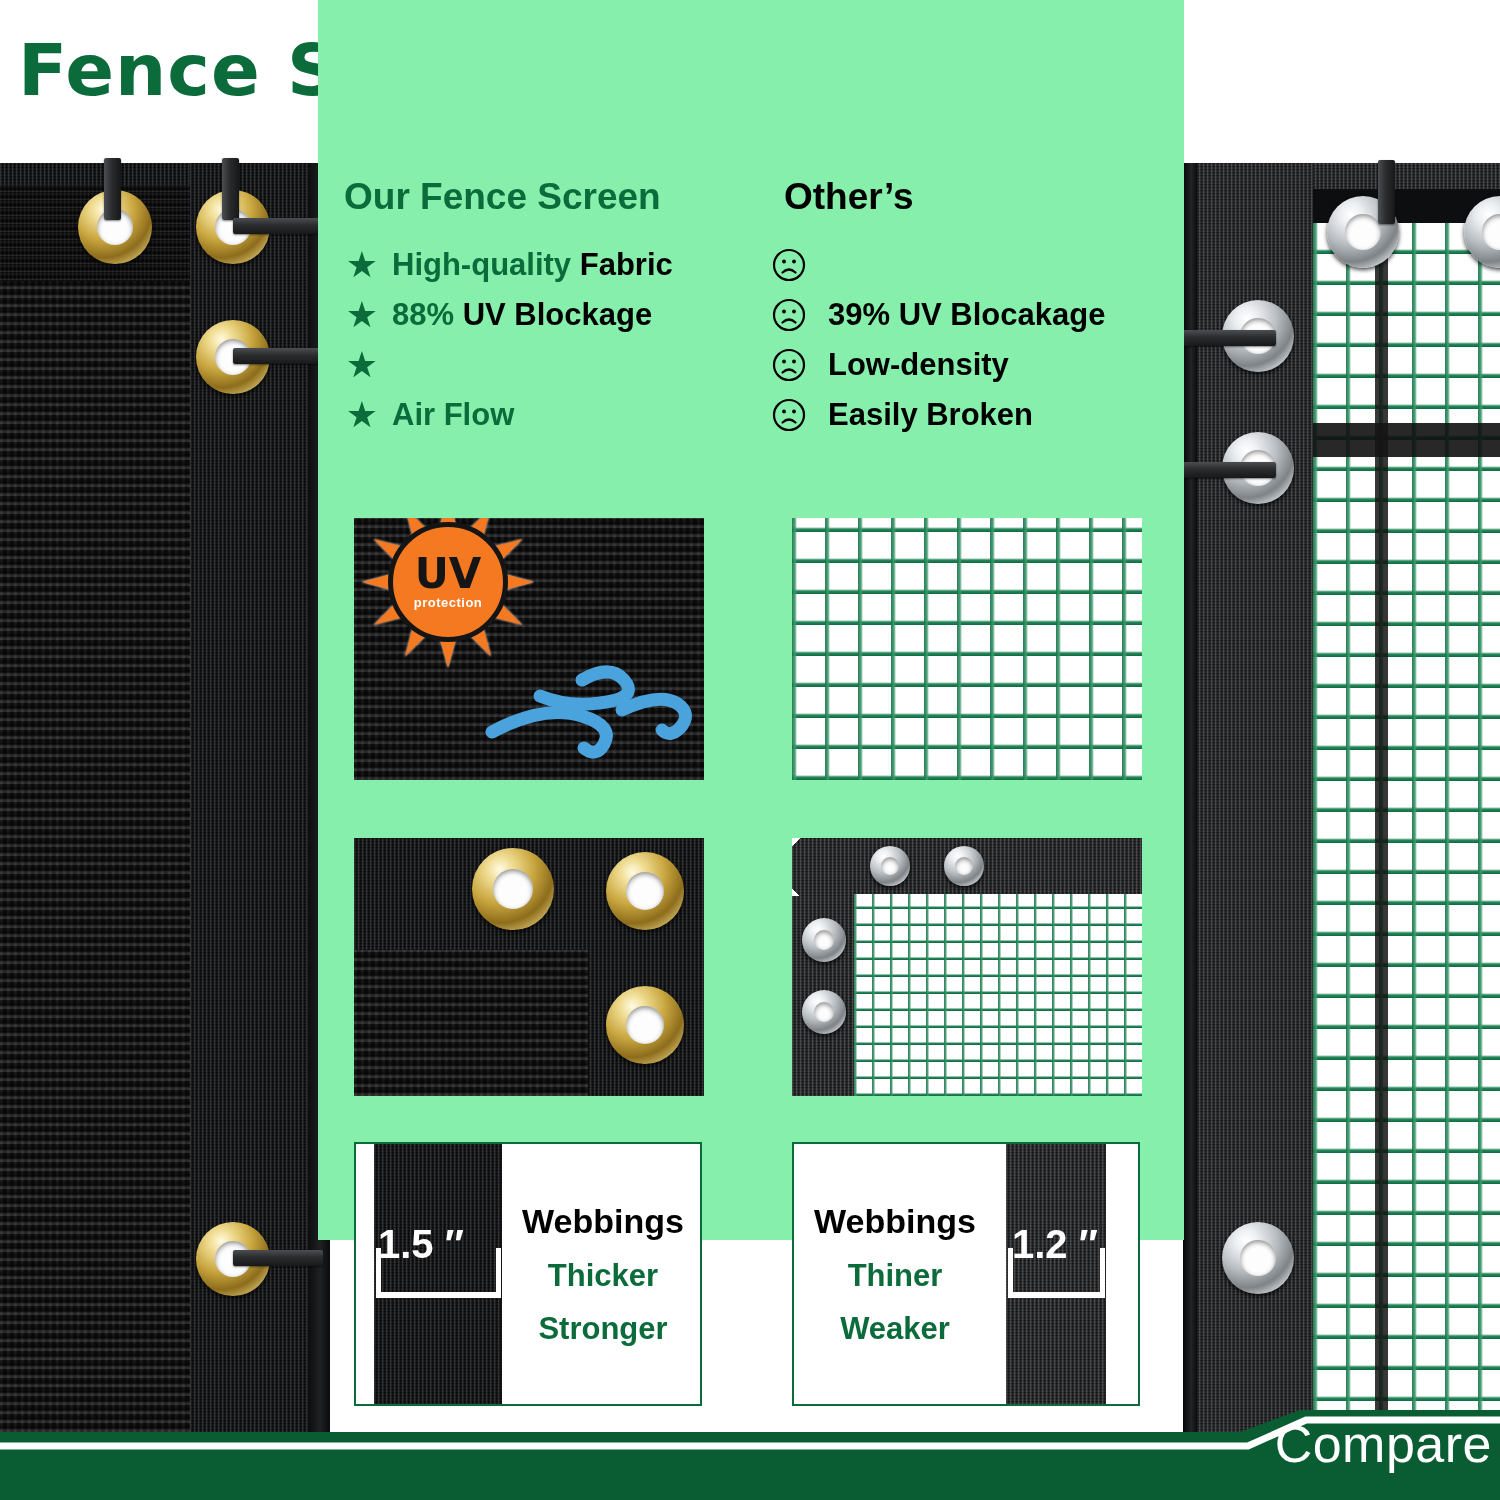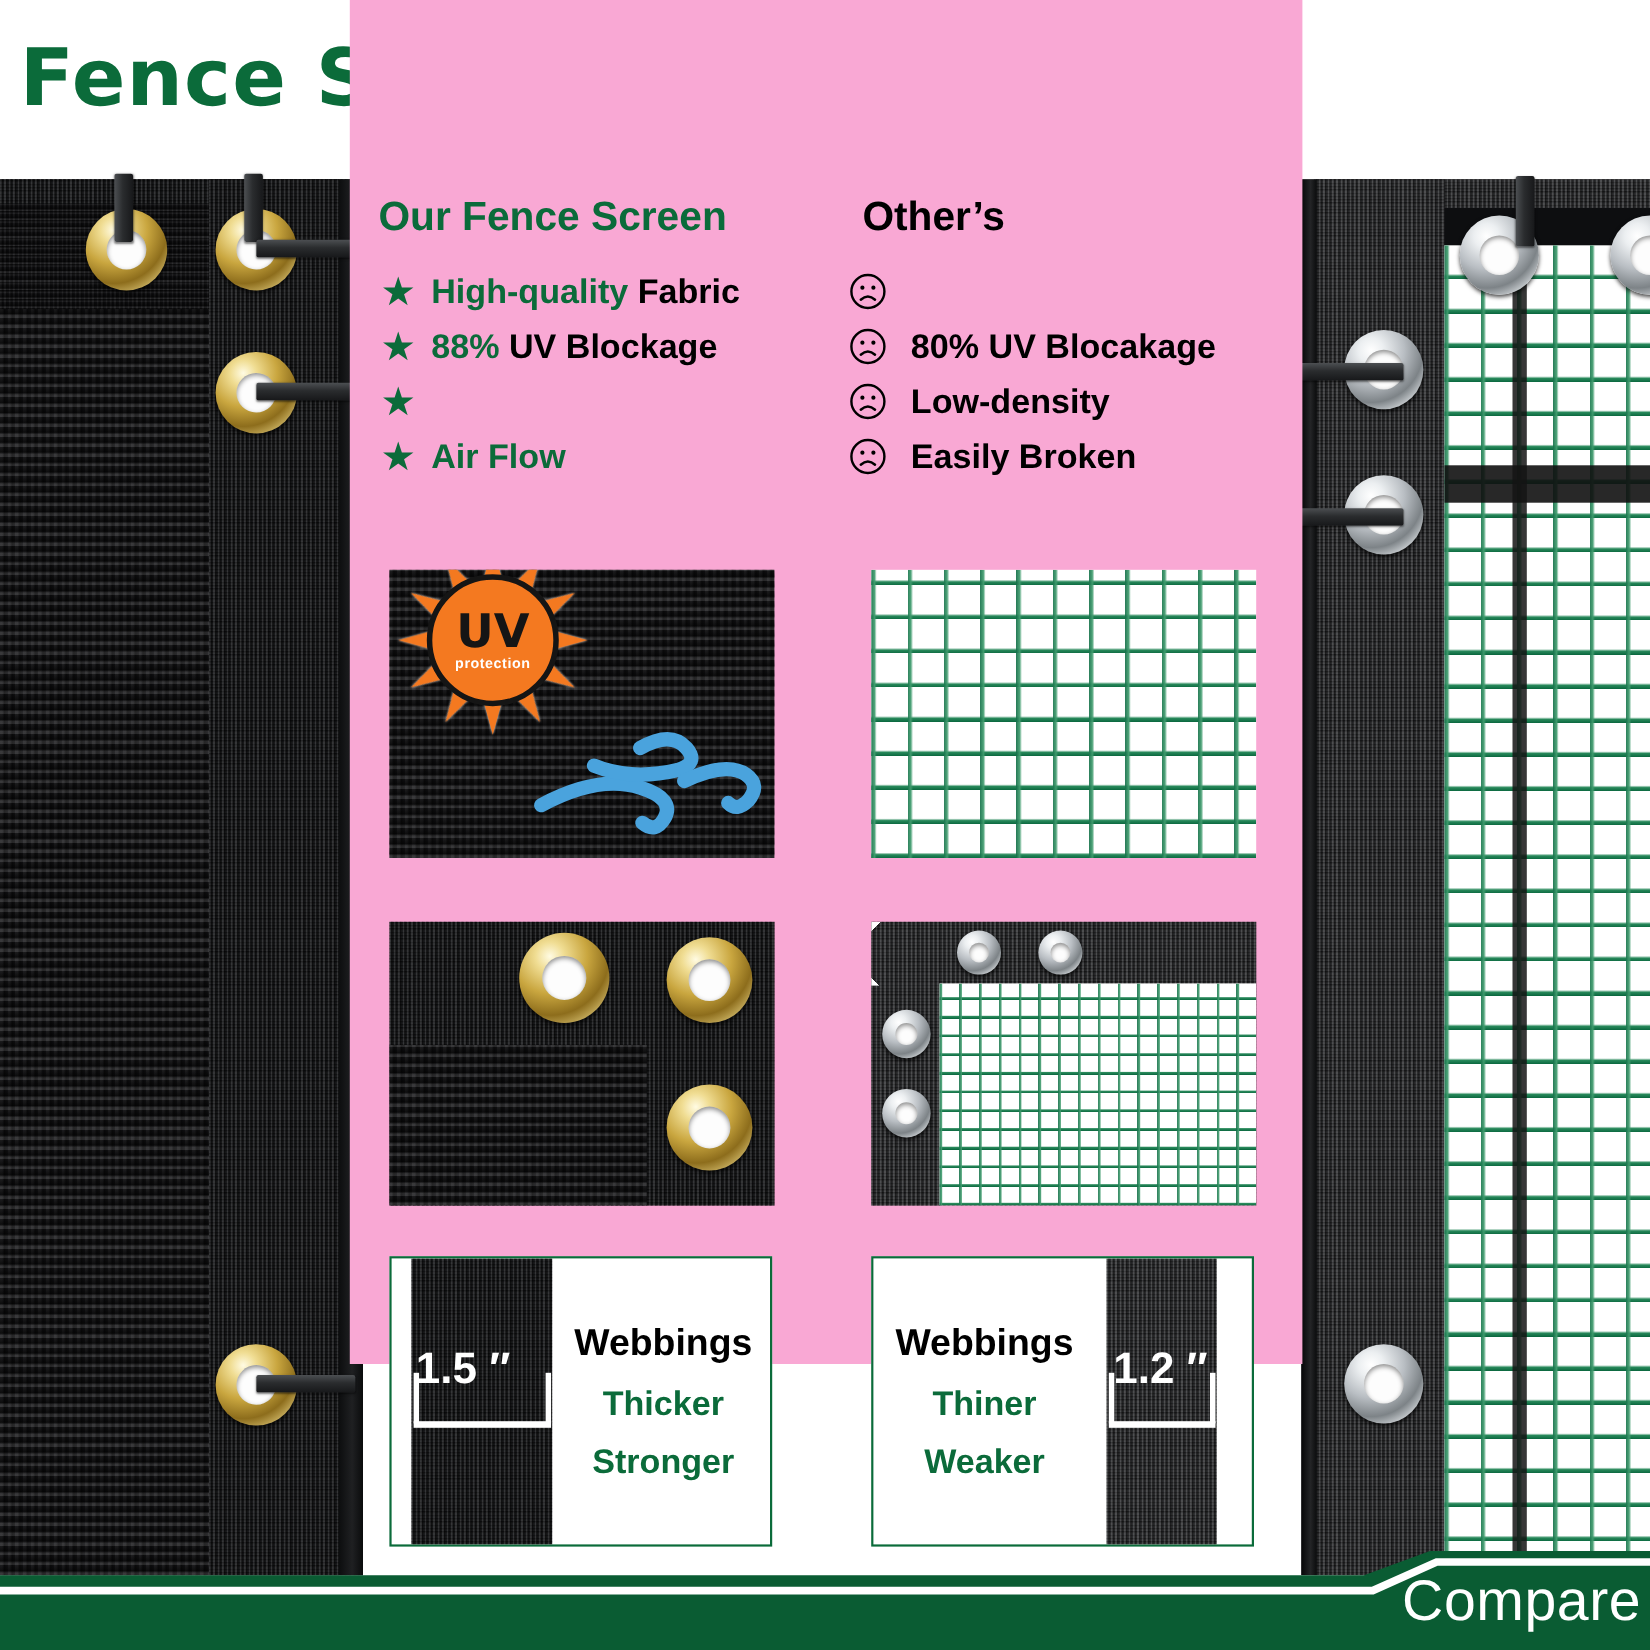--- a/index.html
+++ b/index.html
@@ -91,21 +91,21 @@
     font-size:72px;font-weight:bold;
     color:#0b6b3a;
     letter-spacing:1px;
     font-family:"DejaVu Sans", sans-serif;
     white-space:nowrap;
   }
 
   
   #center{
     position:absolute;left:318px;top:0;width:866px;height:1240px;
-    background:#f9a8d4;z-index:6;
+    background:#86efac;z-index:6;
   }
 
   .col-head{
     position:absolute;font-size:37px;font-weight:bold;white-space:nowrap;
   }
   #head-ours{left:26px;top:176px;color:#0b6b3a;}
   #head-other{left:466px;top:176px;color:#000;}
 
   .feature-list{position:absolute;}
   #list-ours{left:26px;top:240px;width:420px;}
@@ -159,21 +159,21 @@
   .wtextwrap{position:absolute;top:0;bottom:0;display:flex;flex-direction:column;justify-content:center;align-items:center;}
   .wtitle{font-size:34px;font-weight:bold;color:#000;line-height:1;}
   .wline{font-size:31px;font-weight:bold;color:#0b6b3a;line-height:1;margin-top:22px;}
   .measure{position:absolute;color:#fff;font-size:40px;font-weight:bold;white-space:nowrap;font-family:"Liberation Sans",sans-serif;}
   .mbar{position:absolute;background:#fff;}
 
   
   #band{position:absolute;left:0;bottom:0;width:1500px;height:90px;z-index:9;}
 
   #compare{
-    position:absolute;right:8px;bottom:14px;
+    position:absolute;right:8px;bottom:26px;
     color:#fff;font-size:52px;letter-spacing:.5px;z-index:10;
     font-family:"Liberation Sans",sans-serif;white-space:nowrap;
   }
 </style>
 </head>
 <body>
 
 <div id="stage">
 
   <div class="blackfabric" style="position:absolute;left:0;top:163px;width:330px;height:1269px;">
@@ -281,21 +281,21 @@
       </div>
       <div class="frow">
         <span class="sad">
           <svg width="34" height="34" viewBox="0 0 34 34">
               <circle cx="17" cy="17" r="15" fill="none" stroke="#000" stroke-width="2.2"></circle>
               <circle cx="12" cy="13.5" r="1.9" fill="#000"></circle>
               <circle cx="22" cy="13.5" r="1.9" fill="#000"></circle>
               <path d="M10.5 24.5 Q17 18.5 23.5 24.5" fill="none" stroke="#000" stroke-width="2.2" stroke-linecap="round"></path>
             </svg>
         </span>
-        <span class="ftext">80% UV Blocakage</span>
+        <span class="ftext">39% UV Blocakage</span>
       </div>
       <div class="frow">
         <span class="sad">
           <svg width="34" height="34" viewBox="0 0 34 34">
               <circle cx="17" cy="17" r="15" fill="none" stroke="#000" stroke-width="2.2"></circle>
               <circle cx="12" cy="13.5" r="1.9" fill="#000"></circle>
               <circle cx="22" cy="13.5" r="1.9" fill="#000"></circle>
               <path d="M10.5 24.5 Q17 18.5 23.5 24.5" fill="none" stroke="#000" stroke-width="2.2" stroke-linecap="round"></path>
             </svg>
         </span>

